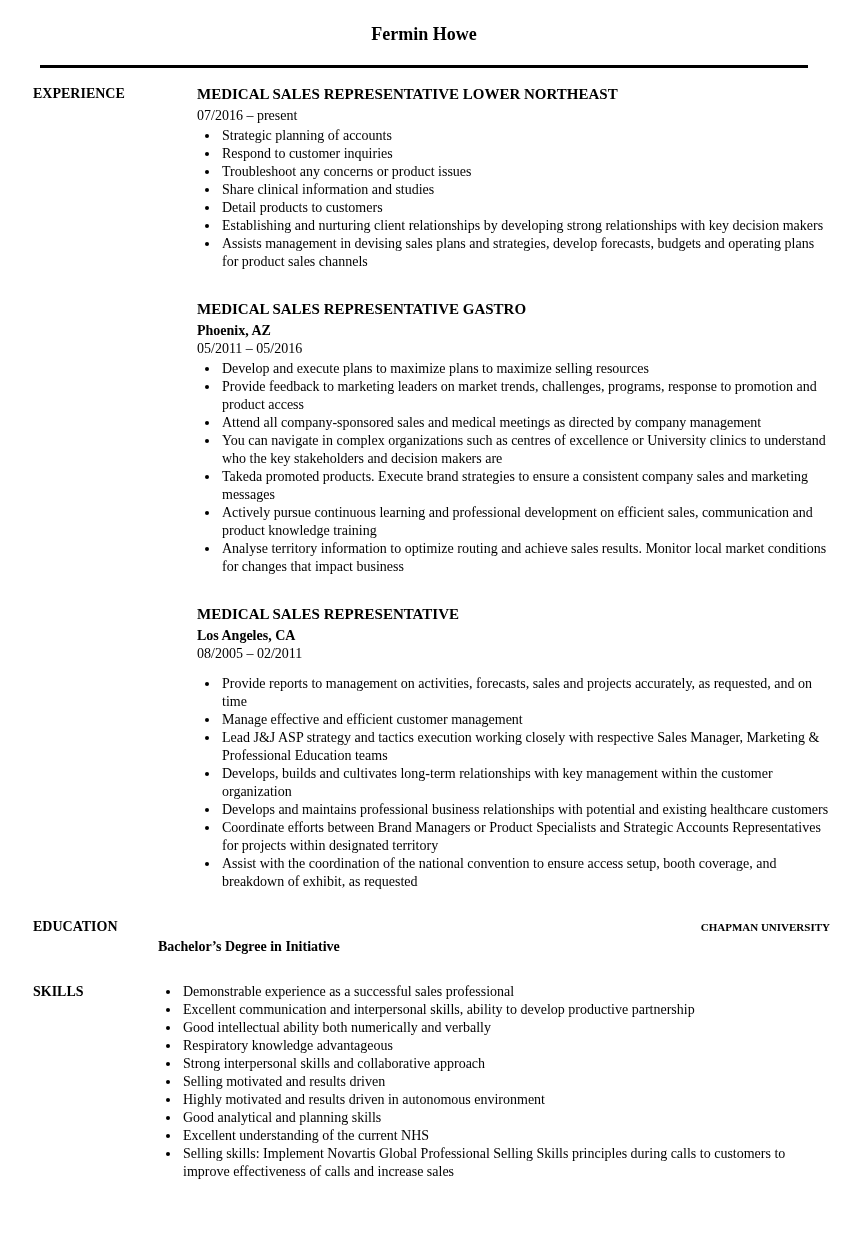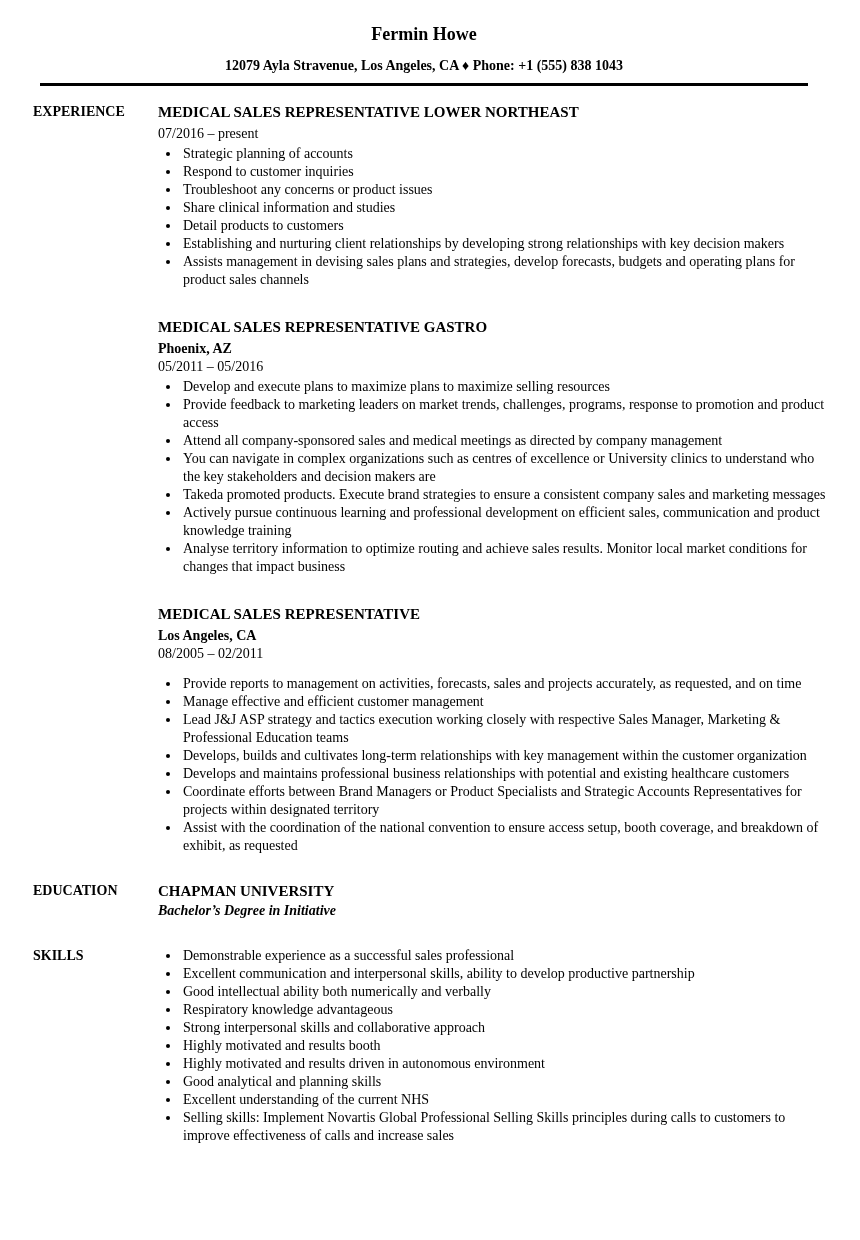--- a/index.html
+++ b/index.html
@@ -12,40 +12,39 @@
   .header {
     text-align:center; padding-top:25px; padding-bottom:8px;
     margin:0 52px 0 40px; border-bottom:3px solid #000000;
   }
   .candidate-name { font-size:18px; font-weight:bold; margin:0 0 14px 0; }
   .contact-line { font-weight:bold; font-size:14px; }
   .content { padding:17px 30px 0 33px; }
   .row { display:grid; grid-template-columns:125px 1fr; margin-bottom:27px; }
   .row:last-child { margin-bottom:8px; }
   .section-label { font-weight:bold; font-size:14px; }
-  .job { margin-bottom:29px; }
+  .job { margin-bottom:29px;margin-left:39px; }
   .jobs > .job:last-of-type { margin-bottom:0; }
   .job-title { font-size:15px; font-weight:bold; margin:0 0 3px 0; line-height:19px; }
   .job-location { font-weight:bold; }
   .job-dates { font-weight:normal; }
   ul.bullets { margin:2px 0 0 0; padding-left:23px; list-style-type:disc; }
   ul.bullets li { padding-left:2px; margin:0; }
   .jobs > .job:nth-of-type(3) ul.bullets { margin-top:12px; }
-  .school { font-weight:bold; font-size:15px; line-height:19px; margin-bottom:1px; }
-  .degree { font-weight:bold;font-style:italic; }
+  .school { font-weight:bold; font-size:11px; line-height:19px; margin-bottom:1px;text-align:right; }
+  .degree { font-weight:bold; }
   ul.skills-list { margin-top:0; }
 </style>
 </head>
 <body>
 
 <div class="page">
 
   <header class="header">
     <h1 class="candidate-name">Fermin Howe</h1>
-    <div class="contact-line">12079 Ayla Stravenue, Los Angeles, CA ♦ Phone: +1 (555) 838 1043</div>
   </header>
 
   <main class="content">
 
     <section class="row">
       <div class="section-label">EXPERIENCE</div>
       <div class="jobs">
 
       <article class="job">
             <h2 class="job-title">MEDICAL SALES REPRESENTATIVE LOWER NORTHEAST</h2>
@@ -104,21 +103,21 @@
 
     <section class="row">
       <div class="section-label">SKILLS</div>
       <ul class="bullets skills-list">
 
       <li>Demonstrable experience as a successful sales professional</li>
           <li>Excellent communication and interpersonal skills, ability to develop productive partnership</li>
           <li>Good intellectual ability both numerically and verbally</li>
           <li>Respiratory knowledge advantageous</li>
           <li>Strong interpersonal skills and collaborative approach</li>
-          <li>Highly motivated and results booth</li>
+          <li>Selling motivated and results driven</li>
           <li>Highly motivated and results driven in autonomous environment</li>
           <li>Good analytical and planning skills</li>
           <li>Excellent understanding of the current NHS</li>
           <li>Selling skills: Implement Novartis Global Professional Selling Skills principles during calls to customers to improve effectiveness of calls and increase sales</li>
         </ul>
     </section>
 
   </main>
 </div>
 

